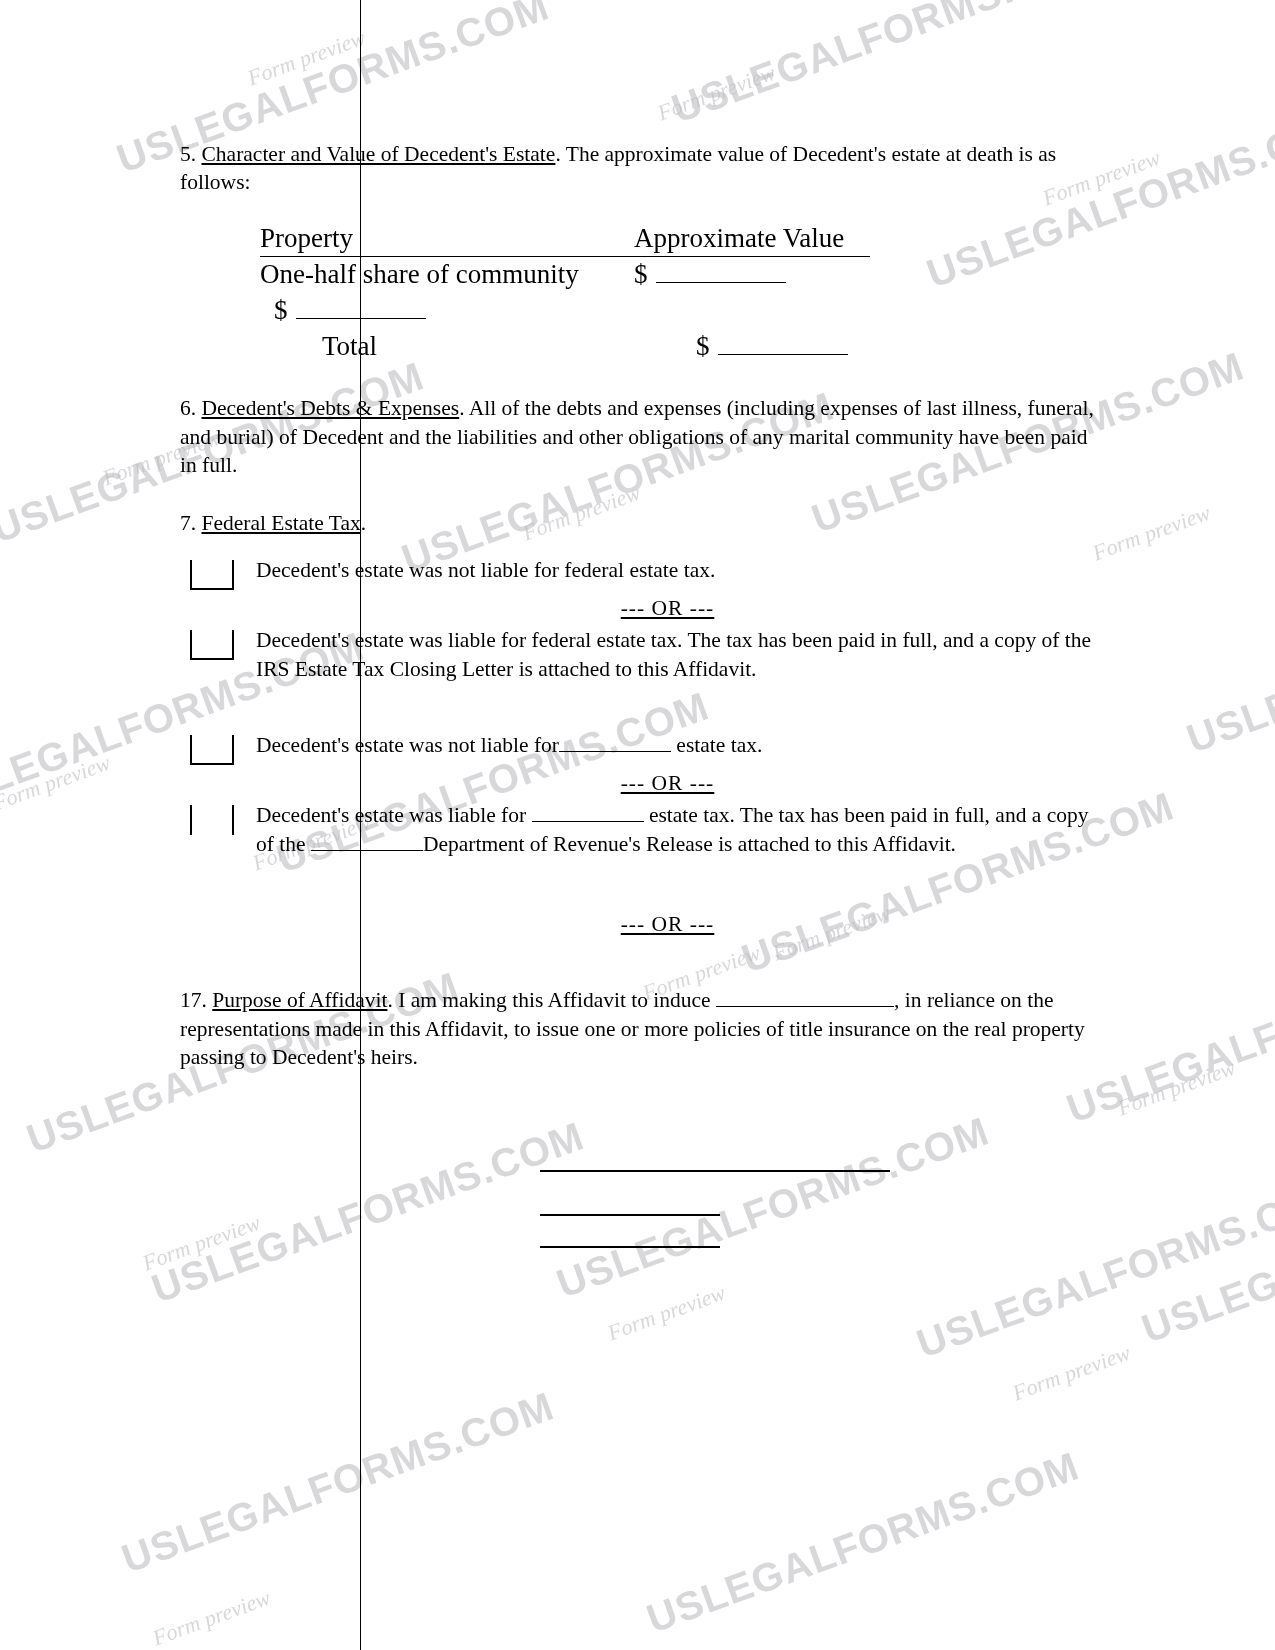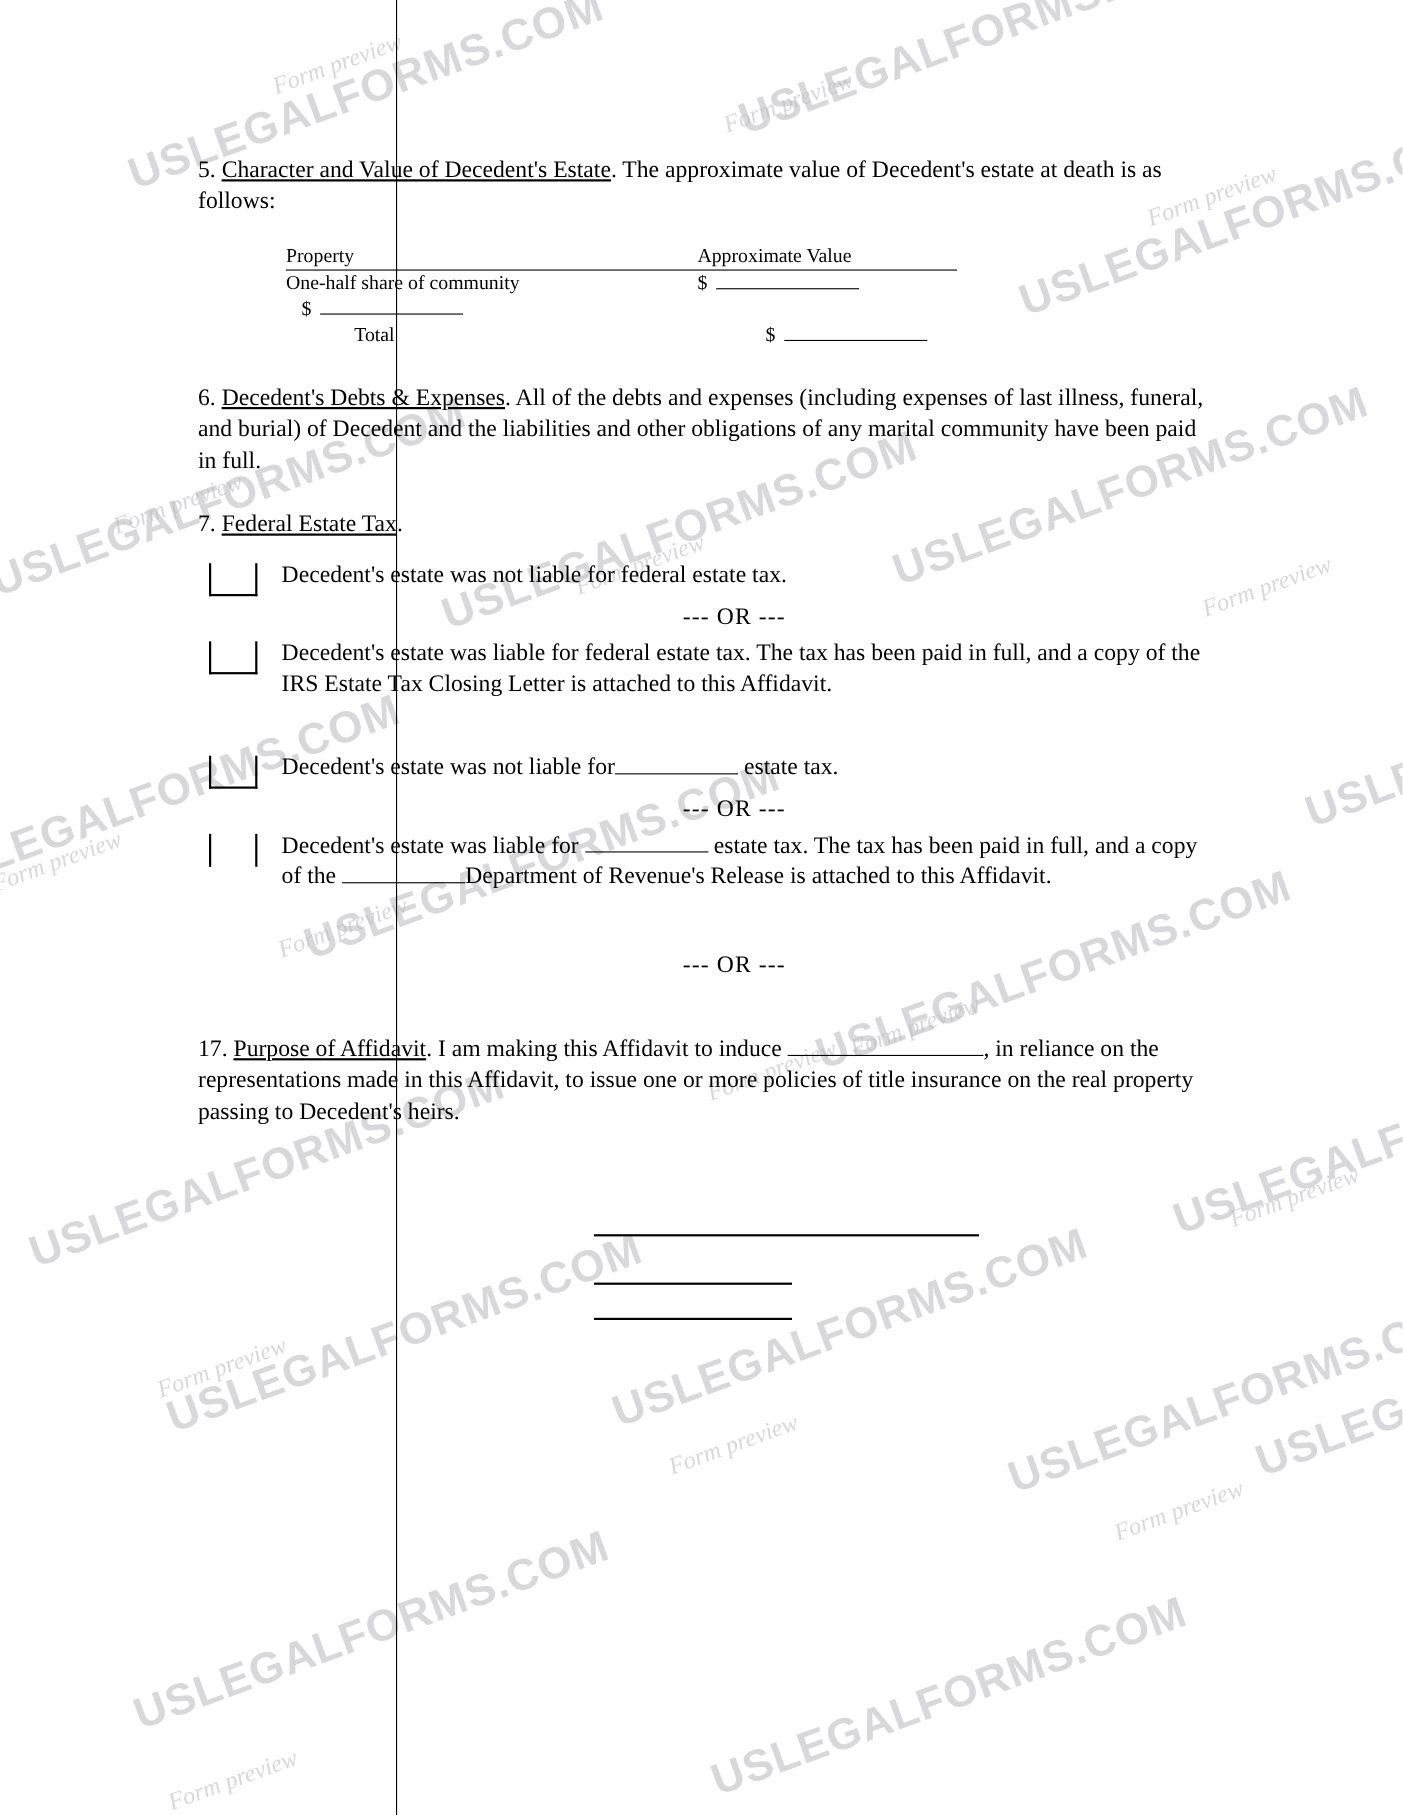--- a/index.html
+++ b/index.html
@@ -63,21 +63,21 @@
   
   .num-para {
     position: relative;
     margin-top: 0;
   }
 
   
   .value-table {
     margin: 24px 0 0 80px;
     width: 610px;
-    font-size: 18px;
+    font-size: 27px;
   }
   .vt-row { display: flex; }
   .vt-left { width: 360px; position: relative; }
   .vt-right { flex: 1; position: relative; padding-left: 14px; }
   .vt-head .vt-left { border-bottom: 1px solid #000; }
   .vt-head .vt-right { border-bottom: 1px solid #000; }
   .vt-rule {
     position: absolute;
     left: 360px;
     top: 0;
@@ -107,20 +107,21 @@
   .cb.sides-only {
     border-bottom: none;
   }
   .cb-text { flex: 1; }
 
   .or-line {
     text-align: center;
     margin: 4px 0 4px 0;
     padding-left: 60px;
     letter-spacing: 1px;
+    text-decoration: underline;
   }
 
   .sig-area { margin-top: 54px; }
   .sig-line {
     border-bottom: 2px solid #000;
     height: 0;
   }
   .sig1 { width: 350px; margin-left: 360px; }
   .sig2 { width: 180px; margin-left: 360px; margin-top: 42px; }
   .sig3 { width: 180px; margin-left: 360px; margin-top: 30px; }

